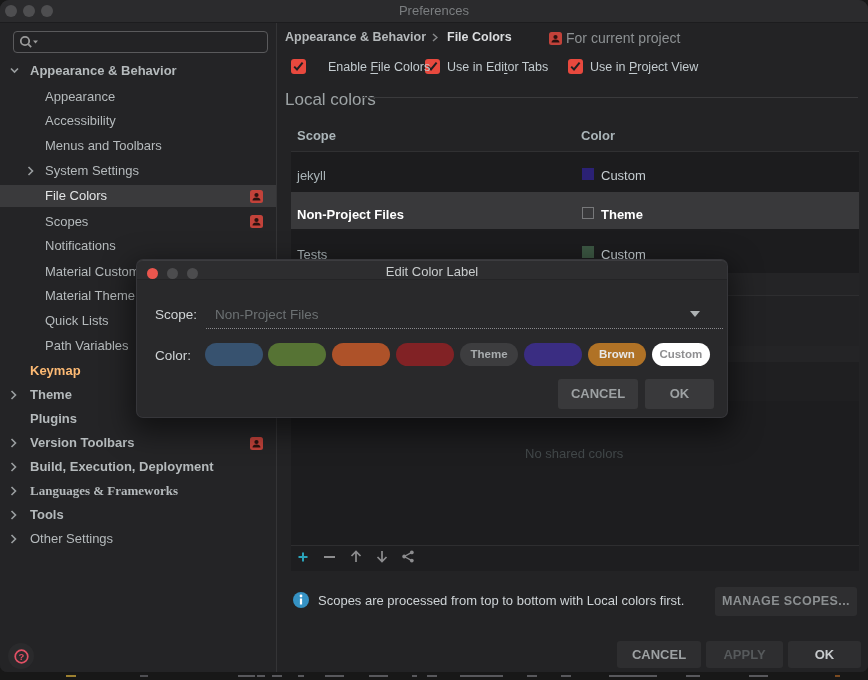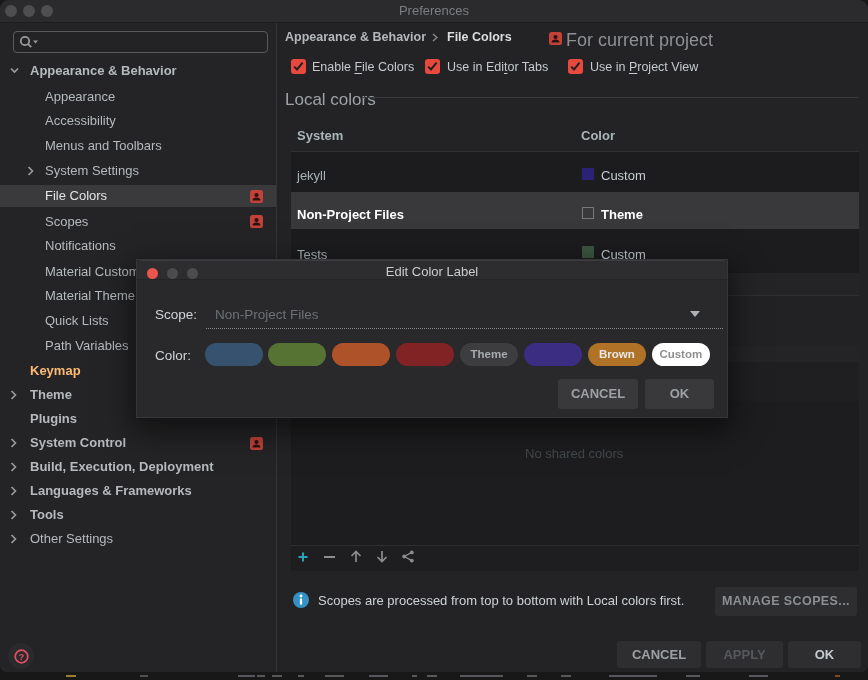--- a/index.html
+++ b/index.html
@@ -30,21 +30,21 @@
   .cblabel{position:absolute;top:60px;height:14px;line-height:14px;font-size:12.5px;color:#c3cbcf;}
   .u{text-decoration:underline;text-underline-offset:2px;}
   .band{position:absolute;left:291px;width:568px;}
   .rowtext{position:absolute;font-size:13px;color:#a9b3b7;}
   .swatch{position:absolute;width:12px;height:12px;}
   
   .btn{position:absolute;background:#2e2e30;border-radius:3px;text-align:center;
        font-weight:bold;color:#9da1a3;}
   
   #dialog{position:absolute;left:137px;top:260px;width:590px;height:157px;background:#29292b;
-          border-radius:0;box-shadow:0 0 0 1px #36363a, 0 10px 28px 6px rgba(0,0,0,0.5);}
+          border-radius:6px;box-shadow:0 0 0 1px #36363a, 0 10px 28px 6px rgba(0,0,0,0.5);}
   #dlgtitle{position:absolute;left:0;top:0;width:590px;height:20px;background:#2d2d2f;
             border-radius:6px 6px 0 0;border-top:1px solid #3c3c3f;border-bottom:1px solid #242426;box-sizing:border-box;}
   .pill{position:absolute;top:83px;width:58px;height:23px;border-radius:11.5px;}
   .pill span{display:block;text-align:center;line-height:23px;font-size:11.5px;font-weight:bold;}
 </style>
 </head>
 <body>
 <div id="win">
 
   <div id="titlebar"></div>
@@ -121,37 +121,37 @@
       <div class="trow" style="top:383px;">
         <span style="position:absolute;left:30px;font-weight:bold;color:#b5babc;">Theme</span>
       </div>
       <svg class="chev" style="left:10px;top:390px;" width="7" height="10" viewBox="0 0 7 10">
         <path d="M1.5 1 L5.5 5 L1.5 9" fill="none" stroke="#9a9ea0" stroke-width="1.6"></path>
       </svg>
       <div class="trow" style="top:407px;">
         <span style="position:absolute;left:30px;font-weight:bold;color:#b5babc;">Plugins</span>
       </div>
       <div class="trow" style="top:431px;">
-        <span style="position:absolute;left:30px;font-weight:bold;color:#b5babc;">System Control</span>
+        <span style="position:absolute;left:30px;font-weight:bold;color:#b5babc;">Version Toolbars</span>
       </div>
       <svg class="chev" style="left:10px;top:438px;" width="7" height="10" viewBox="0 0 7 10">
         <path d="M1.5 1 L5.5 5 L1.5 9" fill="none" stroke="#9a9ea0" stroke-width="1.6"></path>
       </svg>
       <svg class="personicon" style="left:250px;top:436.5px;" width="13" height="13" viewBox="0 0 13 13">
         <rect x="0" y="0" width="13" height="13" rx="2.5" fill="#c2423a"></rect>
         <circle cx="6.5" cy="5" r="2.1" fill="#2a1210"></circle>
         <path d="M2.5 10.6 C2.5 8.6 4.2 7.6 6.5 7.6 C8.8 7.6 10.5 8.6 10.5 10.6 Z" fill="#2a1210"></path>
       </svg>
       <div class="trow" style="top:455px;">
         <span style="position:absolute;left:30px;font-weight:bold;color:#b5babc;">Build, Execution, Deployment</span>
       </div>
       <svg class="chev" style="left:10px;top:462px;" width="7" height="10" viewBox="0 0 7 10">
         <path d="M1.5 1 L5.5 5 L1.5 9" fill="none" stroke="#9a9ea0" stroke-width="1.6"></path>
       </svg>
-      <div class="trow" style="top:479px;">
+      <div class="trow" style="top:479px;font-family:Liberation Serif, serif;">
         <span style="position:absolute;left:30px;font-weight:bold;color:#b5babc;">Languages &amp; Frameworks</span>
       </div>
       <svg class="chev" style="left:10px;top:486px;" width="7" height="10" viewBox="0 0 7 10">
         <path d="M1.5 1 L5.5 5 L1.5 9" fill="none" stroke="#9a9ea0" stroke-width="1.6"></path>
       </svg>
       <div class="trow" style="top:503px;">
         <span style="position:absolute;left:30px;font-weight:bold;color:#b5babc;">Tools</span>
       </div>
       <svg class="chev" style="left:10px;top:510px;" width="7" height="10" viewBox="0 0 7 10">
         <path d="M1.5 1 L5.5 5 L1.5 9" fill="none" stroke="#9a9ea0" stroke-width="1.6"></path>
@@ -169,50 +169,50 @@
       <div class="crumb" style="left:285px;color:#b4b8ba;">Appearance &amp; Behavior</div>
       <svg class="abs" style="left:432px;top:33px;" width="6" height="9" viewBox="0 0 6 9">
         <path d="M1 1 L5 4.5 L1 8" fill="none" stroke="#87898b" stroke-width="1.5"></path>
       </svg>
       <div class="crumb" style="left:447px;color:#dbdddf;">File Colors</div>
       <svg class="personicon" style="left:549px;top:32px;" width="13" height="13" viewBox="0 0 13 13">
         <rect x="0" y="0" width="13" height="13" rx="2.5" fill="#c2423a"></rect>
         <circle cx="6.5" cy="5" r="2.1" fill="#2a1210"></circle>
         <path d="M2.5 10.6 C2.5 8.6 4.2 7.6 6.5 7.6 C8.8 7.6 10.5 8.6 10.5 10.6 Z" fill="#2a1210"></path>
       </svg>
-      <div class="abs" style="left:566px;top:30px;font-size:18px;color:#8d9193;">For current project</div>
+      <div class="abs" style="left:566px;top:30px;font-size:14px;color:#8d9193;">For current project</div>
       <svg class="cb" style="left:291px;" width="15" height="15" viewBox="0 0 15 15">
         <rect x="0" y="0" width="15" height="15" rx="3" fill="#e8493e"></rect>
         <path d="M3.2 7.6 L6 10.4 L11.6 3.6" fill="none" stroke="#202022" stroke-width="2"></path>
       </svg>
       <svg class="cb" style="left:425px;" width="15" height="15" viewBox="0 0 15 15">
         <rect x="0" y="0" width="15" height="15" rx="3" fill="#e8493e"></rect>
         <path d="M3.2 7.6 L6 10.4 L11.6 3.6" fill="none" stroke="#202022" stroke-width="2"></path>
       </svg>
       <svg class="cb" style="left:568px;" width="15" height="15" viewBox="0 0 15 15">
         <rect x="0" y="0" width="15" height="15" rx="3" fill="#e8493e"></rect>
         <path d="M3.2 7.6 L6 10.4 L11.6 3.6" fill="none" stroke="#202022" stroke-width="2"></path>
       </svg>
-      <div class="cblabel" style="left:312px;">Enable <span class="u">F</span>ile Colors</div>
+      <div class="cblabel" style="left:328px;">Enable <span class="u">F</span>ile Colors</div>
       <div class="cblabel" style="left:447px;">Use in Edi<span class="u">t</span>or Tabs</div>
       <div class="cblabel" style="left:590px;">Use in <span class="u">P</span>roject View</div>
       <div class="abs" style="left:285px;top:90px;font-size:17px;color:#9da3a5;">Local colors</div>
       <div class="abs" style="left:363px;top:97px;width:495px;border-top:1px solid #3a3a3c;"></div>
       <div class="band" style="top:117px;height:34px;background:#232325;border-bottom:1px solid #303032;"></div>
       <div class="band" style="top:152px;height:40px;background:#1c1c1e;"></div>
       <div class="band" style="top:192px;height:37px;background:#39393b;"></div>
       <div class="band" style="top:229px;height:44px;background:#1c1c1e;"></div>
       <div class="band" style="top:273px;height:22px;background:#242426;border-bottom:1px solid #2e2e30;"></div>
       <div class="band" style="top:296px;height:25px;background:#222224;border-bottom:1px solid #29292b;"></div>
       <div class="band" style="top:321px;height:25px;background:#222224;border-bottom:1px solid #303032;"></div>
       <div class="band" style="top:346px;height:16px;background:#242426;border-bottom:1px solid #2c2c2e;"></div>
       <div class="band" style="top:362px;height:39px;background:#1f1f21;border-bottom:1px solid #323234;"></div>
       <div class="band" style="top:401px;height:144px;background:#1d1d1f;"></div>
       <div class="band" style="top:545px;height:25px;background:#1e1e20;border-top:1px solid #2e2e30;"></div>
-      <div class="rowtext" style="left:297px;top:128px;font-weight:bold;color:#abb5b9;">System</div>
+      <div class="rowtext" style="left:297px;top:128px;font-weight:bold;color:#abb5b9;">Scope</div>
       <div class="rowtext" style="left:581px;top:128px;font-weight:bold;color:#abb5b9;">Color</div>
       <div class="rowtext" style="left:297px;top:168px;">jekyll</div>
       <div class="swatch" style="left:582px;top:168px;background:#2b2175;"></div>
       <div class="rowtext" style="left:601px;top:168px;color:#c5cdd1;">Custom</div>
       <div class="rowtext" style="left:297px;top:207px;color:#ffffff;font-weight:bold;">Non-Project Files</div>
       <div class="swatch" style="left:582px;top:207px;border:1px solid #77787a;box-sizing:border-box;"></div>
       <div class="rowtext" style="left:601px;top:207px;color:#ffffff;font-weight:bold;">Theme</div>
       <div class="rowtext" style="left:297px;top:247px;">Tests</div>
       <div class="swatch" style="left:582px;top:246px;background:#3c5743;"></div>
       <div class="rowtext" style="left:601px;top:247px;color:#c5cdd1;">Custom</div>

